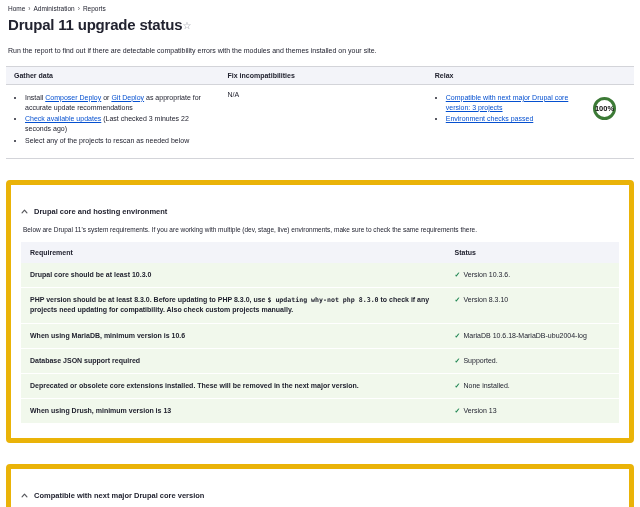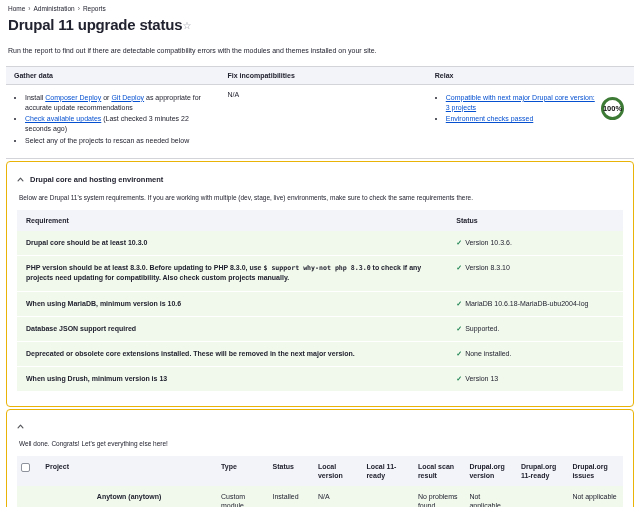--- a/index.html
+++ b/index.html
@@ -33,25 +33,25 @@
     background: #f3f4f9; text-align: left; font-size: 7px; font-weight: bold;
     padding: 5px 8px; border-top: 1px solid #d3d4d9; border-bottom: 1px solid #d3d4d9;
   }
   table.summary td { vertical-align: top; padding: 6px 8px 10px; border-bottom: 1px solid #d3d4d9; }
   ul.blist { margin: 0; padding-left: 11px; }
   ul.blist li { margin: 1.5px 0; line-height: 1.45; }
   .relax-cell { display: flex; align-items: center; justify-content: space-between; gap: 6px; }
   .score-ring {
     flex: 0 0 auto; width: 23px; height: 23px; border: 3px solid #3c7a36; border-radius: 50%;
     display: flex; align-items: center; justify-content: center;
-    font-weight: bold; font-size: 7.5px; color: #111; margin-right: 2px;
+    font-weight: bold; font-size: 7.5px; color: #111; margin-right: 10px;
   }
 
   
-  .section-box { border: 1px solid #eab308; border-radius: 4px; margin-top: 2px; padding: 11px 10px 14px; }
+  .section-box { border: 5px solid #eab308; border-radius: 4px; margin-top: 21px; padding: 20px 10px 14px; }
   .section-header { display: flex; align-items: center; gap: 6px; cursor: pointer; padding: 2px 0; }
   .section-title { font-size: 7.5px; font-weight: bold; }
   .caret { width: 7px; height: 7px; display: inline-flex; }
   .section-desc { font-size: 6.5px; color: #222330; margin: 8px 2px 9px; }
 
   
   table.env { width: 100%; border-collapse: collapse; table-layout: fixed; font-size: 7px; }
   table.env th { background: #f3f4f9; text-align: left; font-weight: bold; padding: 7px 9px; }
   table.env td { background: #f1f8ec; padding: 7px 9px; border-bottom: 1.5px solid #ffffff; vertical-align: top; line-height: 1.45; }
   td.req { font-weight: bold; }
@@ -143,21 +143,21 @@
           <th>Requirement</th>
           <th>Status</th>
         </tr>
       </thead>
       <tbody>
         <tr>
           <td class="req">Drupal core should be at least 10.3.0</td>
           <td><span class="check">✓</span><span>Version 10.3.6.</span></td>
         </tr>
         <tr>
-          <td class="req"><span>PHP version should be at least 8.3.0. Before updating to PHP 8.3.0, use </span><span class="code">$ support why-not php 8.3.0</span><span> to check if any projects need updating for compatibility. Also check custom projects manually.</span></td>
+          <td class="req"><span>PHP version should be at least 8.3.0. Before updating to PHP 8.3.0, use </span><span class="code">$ updating why-not php 8.3.0</span><span> to check if any projects need updating for compatibility. Also check custom projects manually.</span></td>
           <td><span class="check">✓</span><span>Version 8.3.10</span></td>
         </tr>
         <tr>
           <td class="req">When using MariaDB, minimum version is 10.6</td>
           <td><span class="check">✓</span><span>MariaDB 10.6.18-MariaDB-ubu2004-log</span></td>
         </tr>
         <tr>
           <td class="req">Database JSON support required</td>
           <td><span class="check">✓</span><span>Supported.</span></td>
         </tr>
@@ -173,20 +173,21 @@
     </table>
   </section>
 
   <section class="section-box">
     <div class="section-header">
       <span class="caret">
         <svg viewBox="0 0 10 10" width="7" height="7">
             <polyline points="1.5,7 5,3 8.5,7" fill="none" stroke="#55565b" stroke-width="1.6" stroke-linecap="round" stroke-linejoin="round"></polyline>
           </svg>
       </span>
+      <span class="section-title">Compatible with next major Drupal core version</span>
     </div>
     <p class="section-desc">Well done. Congrats! Let's get everything else here!</p>
 
     <table class="compat">
       <colgroup>
         <col style="width:4%">
           <col style="width:29%">
           <col style="width:8.5%">
           <col style="width:7.5%">
           <col style="width:8%">

